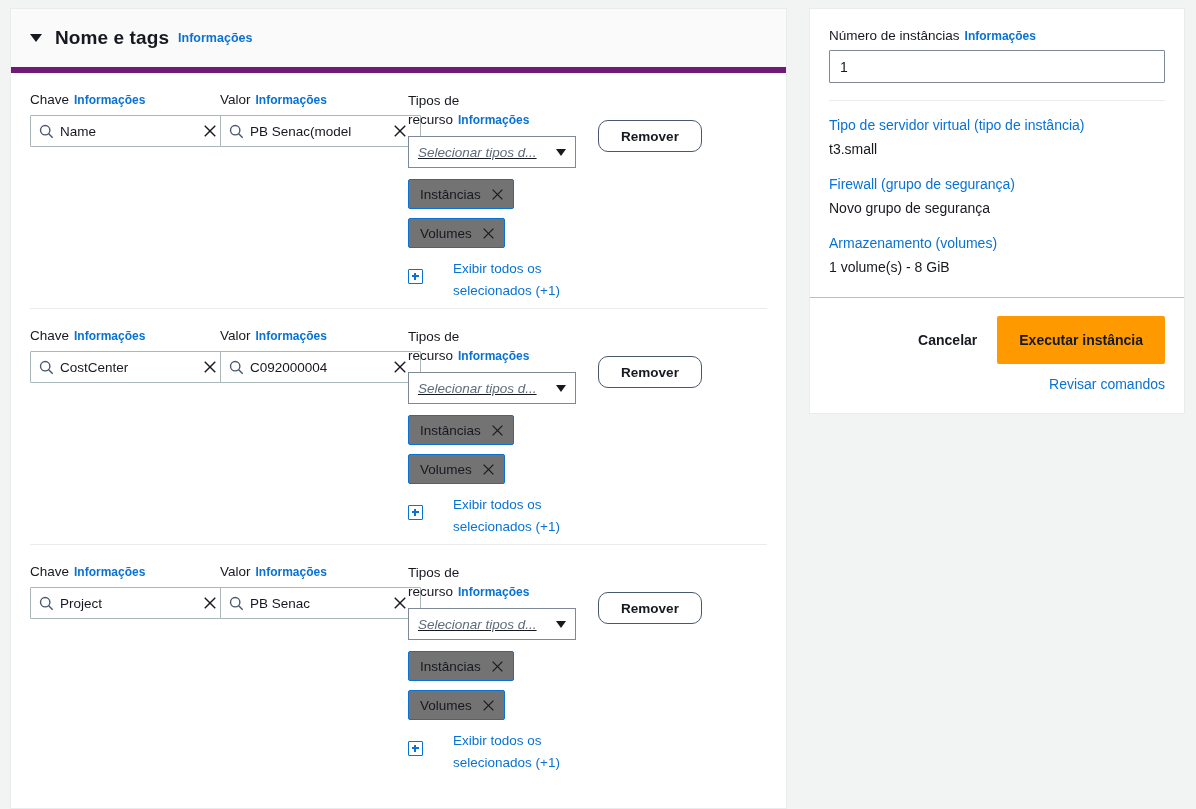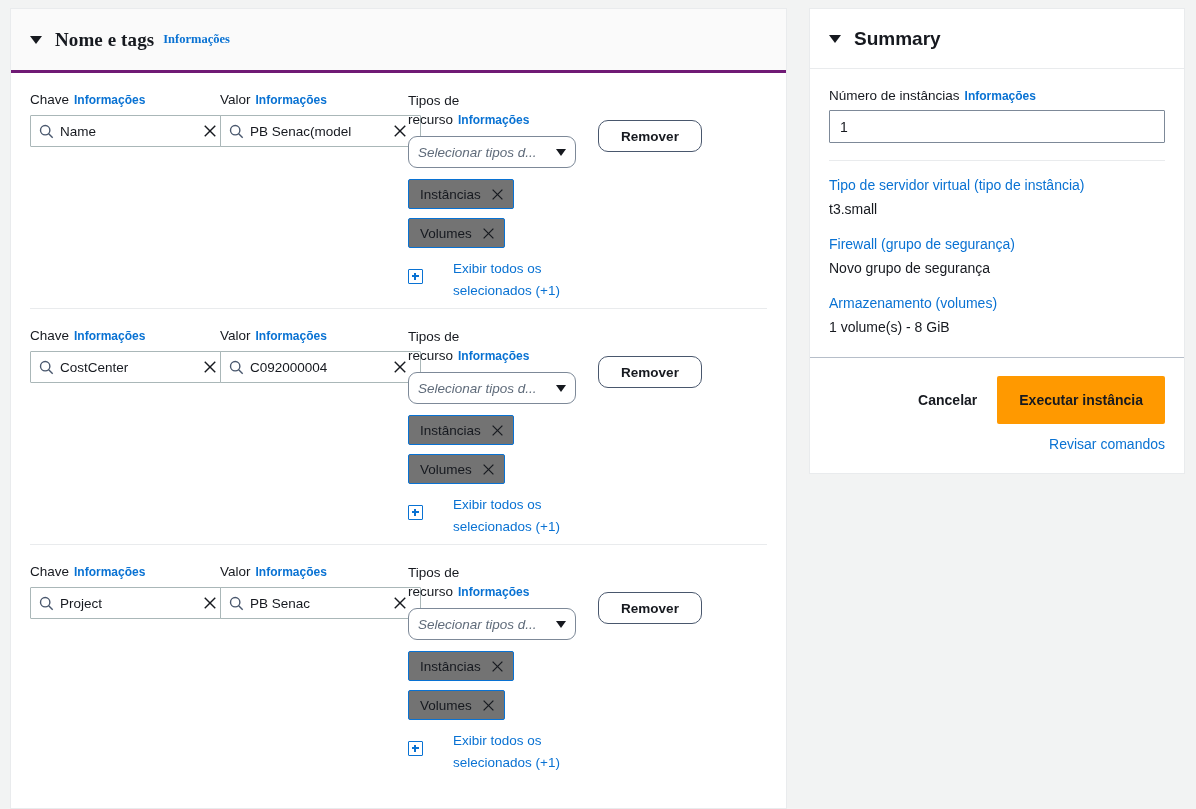--- a/index.html
+++ b/index.html
@@ -27,26 +27,25 @@
     background: #ffffff;
     border: 1px solid #e9ebed;
     border-top: 1px solid #e9ebed;
     flex: 0 0 777px;
     height: 801px;
     overflow: hidden;
   }
 
   .panel-header {
     background: #fafafa;
-    border-bottom: 3px solid #701a75;
+    border-bottom: 6px solid #701a75;
     height: 64px;
     display: flex;
     align-items: center;
     padding: 0 19px;
-    font-family: Liberation Serif, serif;
   }
   .caret {
     width: 0; height: 0;
     border-left: 6px solid transparent;
     border-right: 6px solid transparent;
     border-top: 8px solid #16191f;
     margin-right: 13px;
     flex: 0 0 auto;
   }
   .panel-title {
@@ -110,26 +109,27 @@
     padding-left: 6px;
   }
 
   svg.ic { display: block; }
 
   .select-field {
     width: 168px;
     height: 32px;
     border: 1px solid #7d8998;
     background: #fff;
-    border-radius: 9px;
+    border-radius: 0;
     display: flex;
     align-items: center;
     justify-content: space-between;
     padding: 0 9px 0 9px;
     margin-bottom: 11px;
+    text-decoration: underline;
   }
   .select-field .ph {
     font-size: 13.5px;
     font-style: italic;
     color: #5f6b7a;
     white-space: nowrap;
     overflow: hidden;
   }
   .chev {
     width: 0; height: 0;
@@ -531,24 +531,20 @@
           <button class="btn-remove">Remover</button>
         </div>
       </div>
 
     </div>
   </div>
 
   <div class="right-col">
     <div class="summary">
 
-      <div class="sum-header">
-        <span class="caret"></span>
-        <span class="sum-title">Summary</span>
-      </div>
 
       <div class="sum-body">
         <div class="sum-label">
           <span>Número de instâncias</span>
             <span class="info-link sm">Informações</span>
         </div>
         <div class="count-input">
           <span>1</span>
         </div>
 

